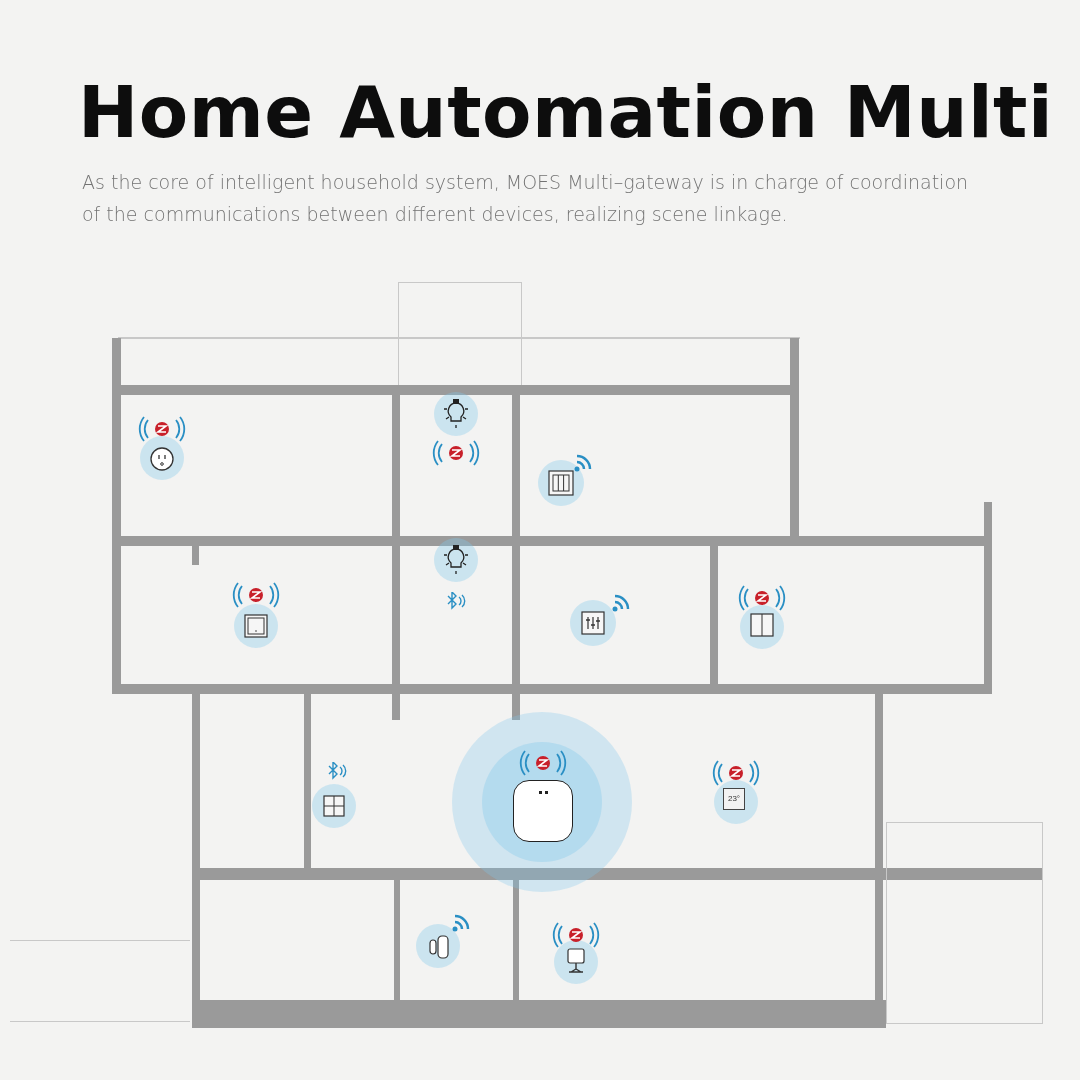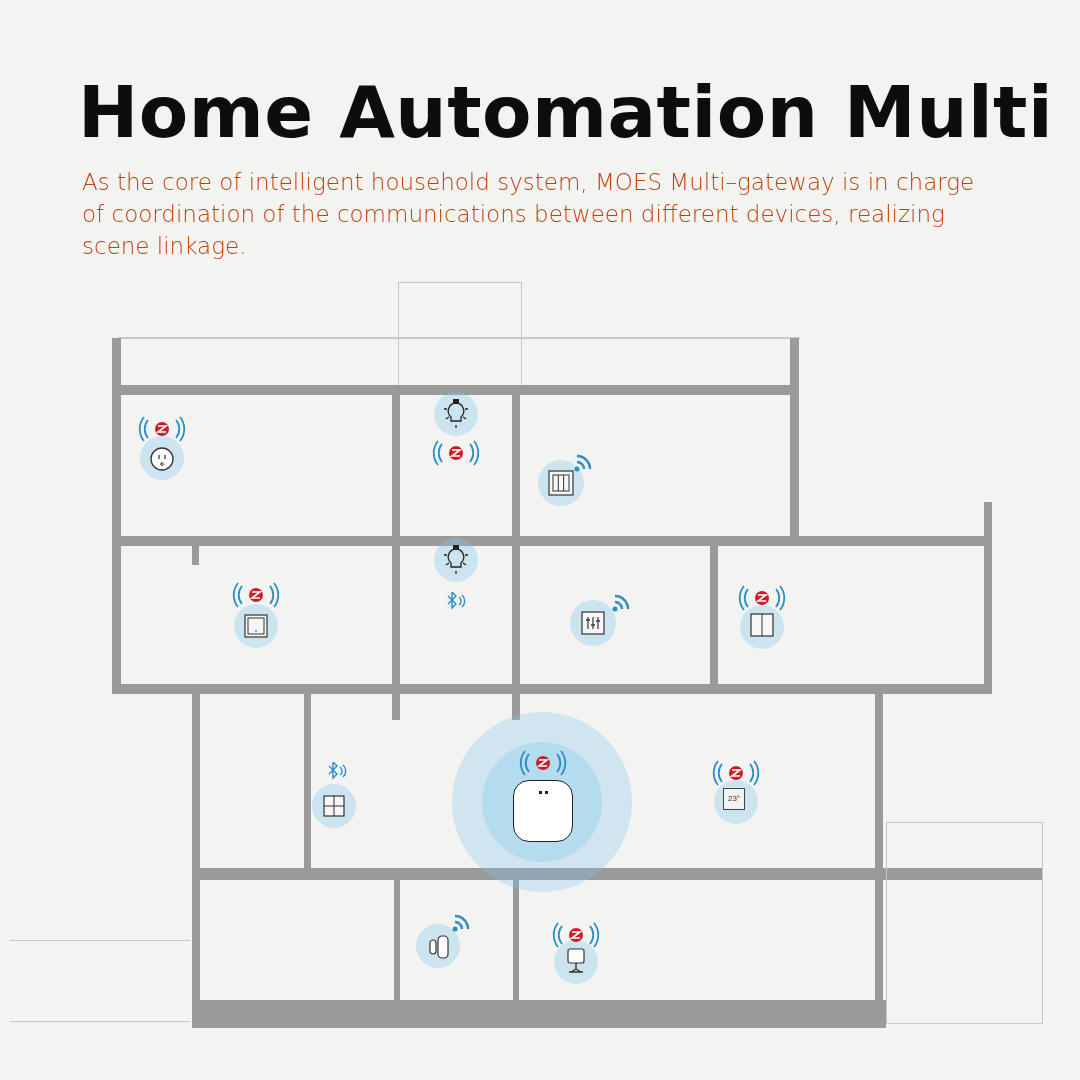--- a/index.html
+++ b/index.html
@@ -1,18 +1,18 @@
 <!DOCTYPE html>
 <html><head>
 <meta charset="utf-8">
 <style>
   html,body{margin:0;padding:0;}
   body{width:1080px;height:1080px;position:relative;overflow:hidden;background:#f3f3f2;font-family:"Liberation Sans",sans-serif;}
   .title{position:absolute;left:78px;top:70px;font-size:72px;font-weight:700;color:#0d0d0d;letter-spacing:0.5px;font-family:"DejaVu Sans",sans-serif;}
-  .desc{position:absolute;left:82px;top:166px;width:900px;font-size:23px;line-height:32px;color:#c2410c;font-family:"DejaVu Sans",sans-serif;font-weight:300;}
+  .desc{position:absolute;left:82px;top:166px;width:900px;font-size:19px;line-height:32px;color:#737373;font-family:"DejaVu Sans",sans-serif;font-weight:300;}
   .scene{position:absolute;left:0;top:0;width:1012px;height:1080px;border-radius:29px;}
   .wall{position:absolute;background:#9a9a9a;}
   .thin{position:absolute;border:1px solid #c8c8c8;}
   .dev{position:absolute;}
   .halo{position:absolute;border-radius:50%;background:rgba(130,200,235,0.35);}
 </style>
 </head>
 <body>
 
 <div class="title">Home Automation Multi</div>

